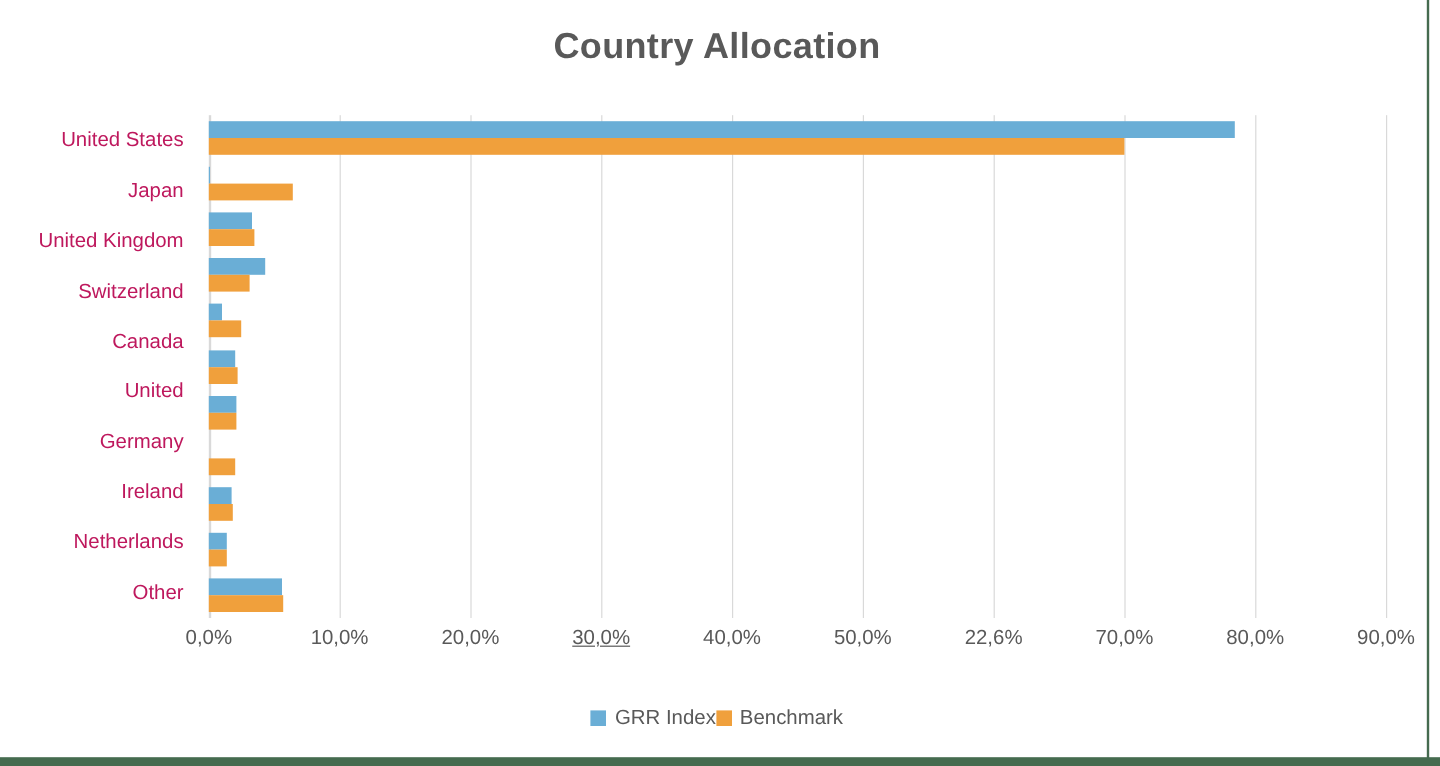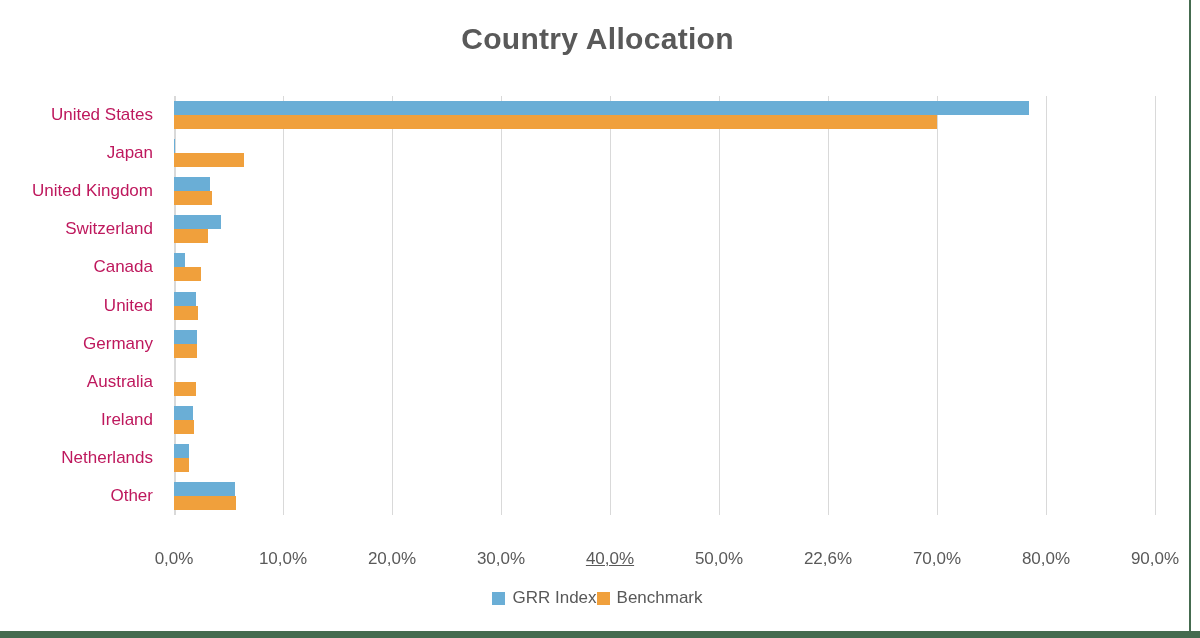--- a/index.html
+++ b/index.html
@@ -126,21 +126,20 @@
   .bar.series-0 { background: #6aaed6; }
   .bar.series-1 { background: #f0a03c; }
 
   
   #x-axis {
     position: absolute;
     left: 174px;
     top: 522px;
     width: 981px;
     height: 30px;
-    margin-top: 27px;
   }
   .xtick {
     position: absolute;
     top: 0;
     transform: translateX(-50%);
     font-size: 17px;
     color: #595959;
     white-space: nowrap;
   }
 
@@ -181,21 +180,20 @@
   <div id="plot-wrap">
 
     <div id="cat-axis">
         <div class="cat-label">United States</div>
         <div class="cat-label">Japan</div>
         <div class="cat-label">United Kingdom</div>
         <div class="cat-label">Switzerland</div>
         <div class="cat-label">Canada</div>
         <div class="cat-label">United</div>
         <div class="cat-label">Germany</div>
-        <div class="cat-label">Australia</div>
         <div class="cat-label">Ireland</div>
         <div class="cat-label">Netherlands</div>
         <div class="cat-label">Other</div>
       </div>
 
     <div id="plot-area">
       <div id="gridlines">
           <div class="gridline axis" style="left: 0%;"></div>
           <div class="gridline" style="left: 11.1111%;"></div>
           <div class="gridline" style="left: 22.2222%;"></div>
@@ -252,22 +250,22 @@
             <div class="bar series-0" title="Other — GRR Index: 5.6" style="width: 6.22222%; background: rgb(106, 174, 214);"></div>
             <div class="bar series-1" title="Other — Benchmark: 5.7" style="width: 6.33333%; background: rgb(240, 160, 60);"></div>
           </div>
         </div>
     </div>
 
     <div id="x-axis">
         <div class="xtick" style="left: 0%;">0,0%</div>
         <div class="xtick" style="left: 11.1111%;">10,0%</div>
         <div class="xtick" style="left: 22.2222%;">20,0%</div>
-        <div class="xtick" style="left: 33.3333%;">30,0%</div>
-        <div class="xtick" style="left: 44.4444%; text-decoration: underline;">40,0%</div>
+        <div class="xtick" style="left: 33.3333%; text-decoration: underline;">30,0%</div>
+        <div class="xtick" style="left: 44.4444%;">40,0%</div>
         <div class="xtick" style="left: 55.5556%;">50,0%</div>
         <div class="xtick" style="left: 66.6667%;">22,6%</div>
         <div class="xtick" style="left: 77.7778%;">70,0%</div>
         <div class="xtick" style="left: 88.8889%;">80,0%</div>
         <div class="xtick" style="left: 100%;">90,0%</div>
       </div>
 
     <div id="legend">
         <div class="legend-item">
           <span class="legend-swatch" style="background: rgb(106, 174, 214);"></span>

